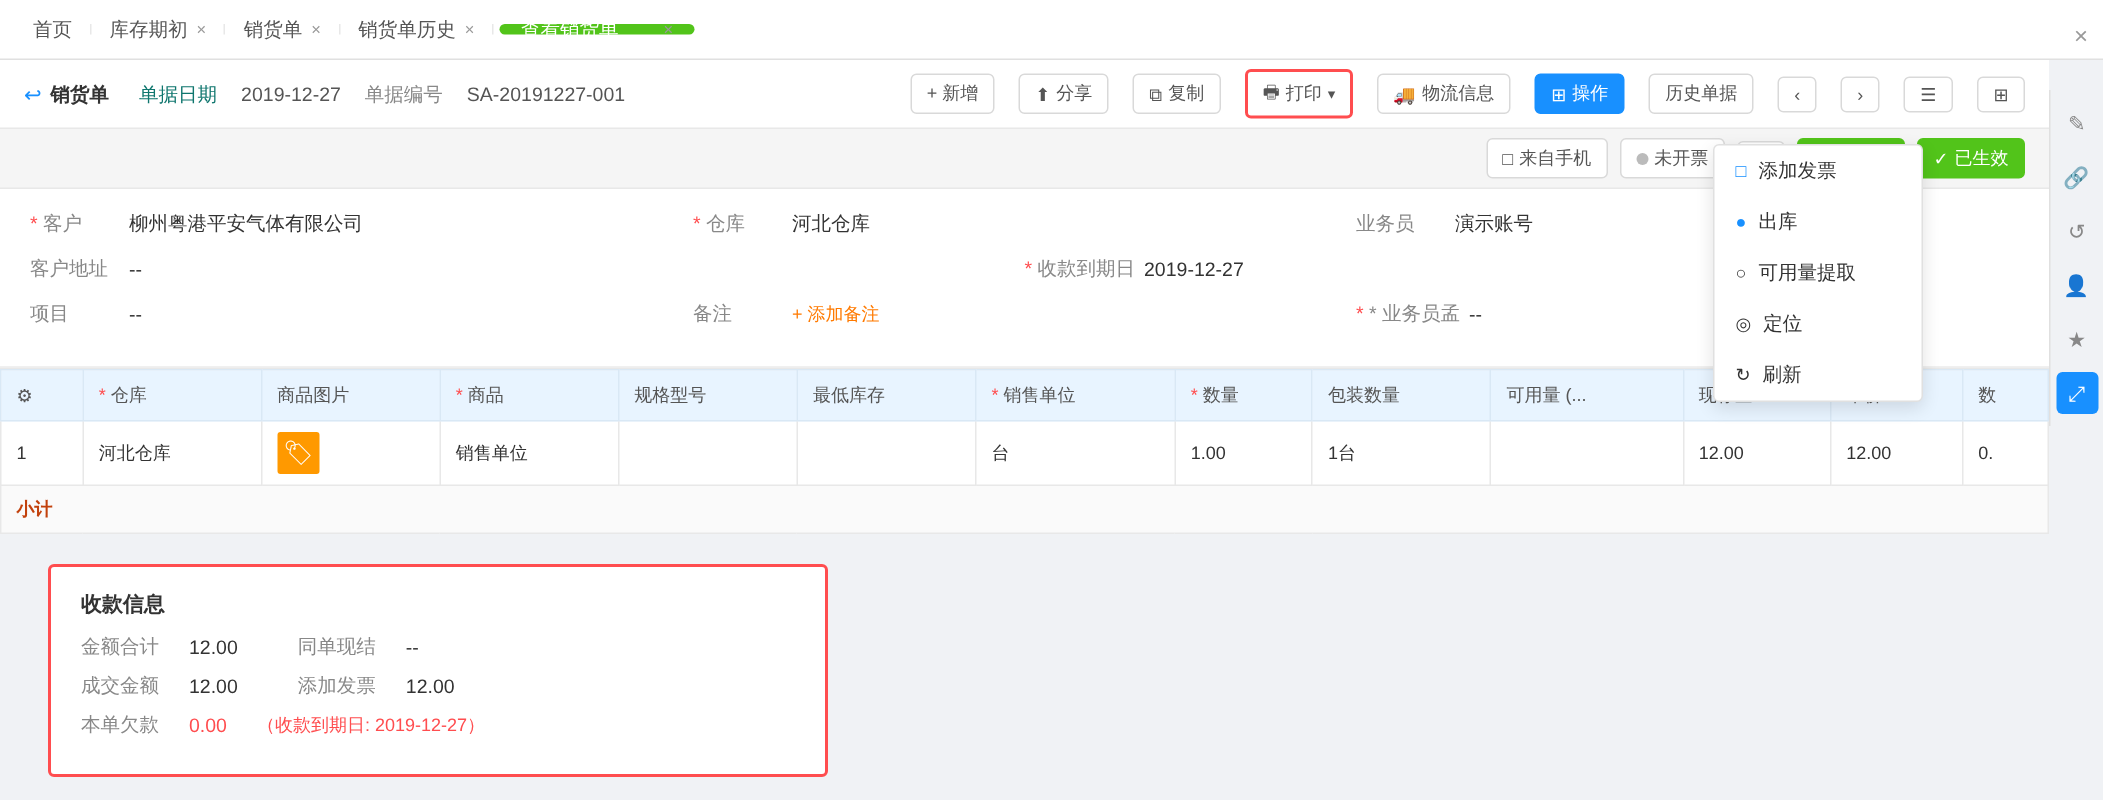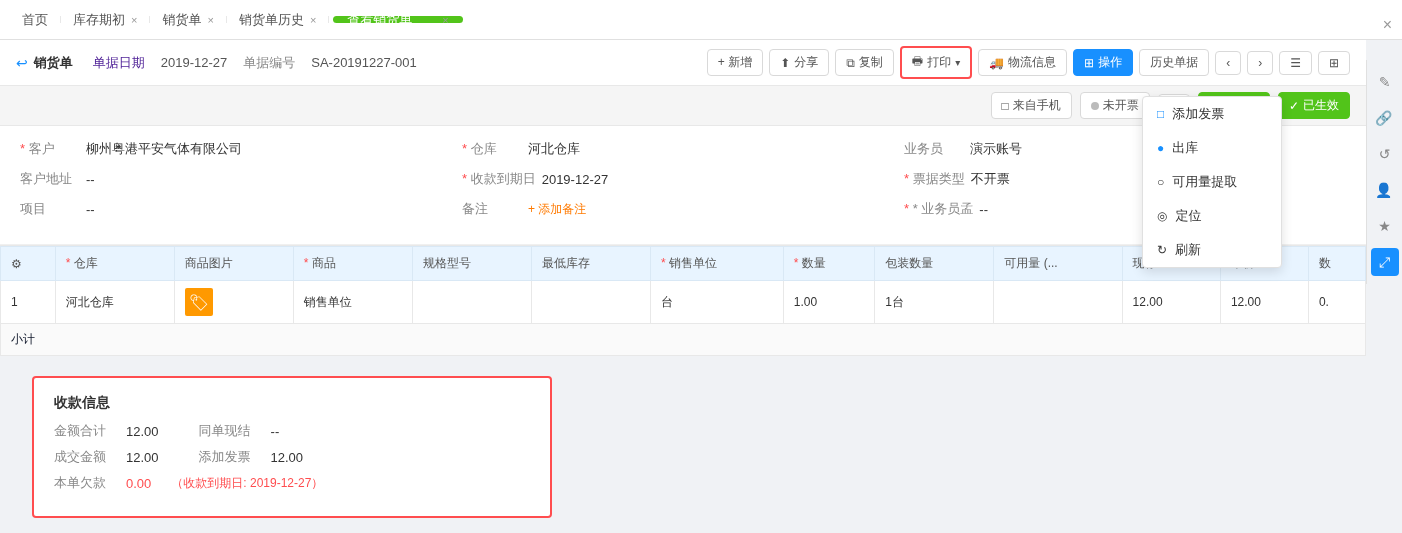--- a/index.html
+++ b/index.html
@@ -29,21 +29,21 @@
 
     
     .doc-toolbar {
       display: flex; align-items: center; background: #fff;
       padding: 6px 16px; border-bottom: 1px solid #e8e8e8; gap: 8px;
     }
     .doc-title { display: flex; align-items: center; gap: 6px; }
     .doc-title .icon-sales { color: #1890ff; font-size: 14px; }
     .doc-title .label { font-weight: bold; color: #333; }
     .doc-meta { display: flex; align-items: center; gap: 16px; font-size: 13px; color: #555; margin-left: 12px; }
-    .toolbar-actions { margin-left: auto; display: flex; align-items: center; gap: 6px; }
+    .toolbar-actions { margin-left: auto; display: flex; align-items: center; gap: 16px; }
     .btn-action {
       display: flex; align-items: center; gap: 4px; padding: 4px 10px;
       border: 1px solid #d9d9d9; border-radius: 4px; background: #fff;
       cursor: pointer; font-size: 12px; color: #555; white-space: nowrap;
     }
 
     
     .op-bar {
       display: flex; align-items: center; background: #f5f5f5;
       padding: 6px 16px; border-bottom: 1px solid #e8e8e8; gap: 8px; justify-content: flex-end;
@@ -80,21 +80,21 @@
     .data-table thead tr { background: #e8f4ff; }
     .data-table thead th {
       padding: 8px 10px; text-align: left; border: 1px solid #d9e8f5;
       font-weight: normal; color: #555; white-space: nowrap;
     }
     .data-table thead th.required::before { content: '* '; color: #ff4d4f; }
     .data-table tbody tr { background: #fff; }
     .data-table tbody td {
       padding: 7px 10px; border: 1px solid #e8e8e8; color: #333;
     }
-    .data-table tbody tr.subtotal td { background: #fafafa; color: #0f172a; }
+    .data-table tbody tr.subtotal td { background: #fafafa; color: #c2410c; font-weight: bold; }
     .product-img { width: 28px; height: 28px; background: #ff9900; border-radius: 2px; display: inline-flex; align-items: center; justify-content: center; }
 
     
     .table-wrapper { overflow-x: auto; border-top: 1px solid #e8e8e8; }
 
     
     .payment-info {
       background: #fff; padding: 16px 20px; margin: 10px 16px;
       border: 2px solid #ff4d4f; border-radius: 4px; max-width: 520px;
     }
@@ -172,21 +172,21 @@
   </div>
 
   <div class="main-content">
 
     <div class="doc-toolbar">
       <div class="doc-title">
         <span class="icon-sales">↩</span>
         <span class="label">销货单</span>
       </div>
       <div class="doc-meta">
-        <span style="color:#4c1d95;text-align:right;">单据日期</span>
+        <span style="color:#0f766e;text-align:right;">单据日期</span>
         <span>2019-12-27</span>
         <span style="color:#888;">单据编号</span>
         <span>SA-20191227-001</span>
       </div>
       <div class="toolbar-actions">
         <button class="btn-action">
           <span>+ 新增</span>
         </button>
         <button class="btn-action">
           <span>⬆</span>
@@ -265,24 +265,20 @@
         </div>
       </div>
       <div class="form-row">
         <div class="form-field">
           <span class="field-label">客户地址</span>
           <span class="field-value">--</span>
         </div>
         <div class="form-field">
           <span class="field-label required">收款到期日</span>
           <span class="field-value">2019-12-27</span>
-        </div>
-        <div class="form-field">
-          <span class="field-label required">票据类型</span>
-          <span class="field-value">不开票</span>
         </div>
       </div>
       <div class="form-row">
         <div class="form-field">
           <span class="field-label">项目</span>
           <span class="field-value">--</span>
         </div>
         <div class="form-field">
           <span class="field-label">备注</span>
           <span class="add-note-btn">

